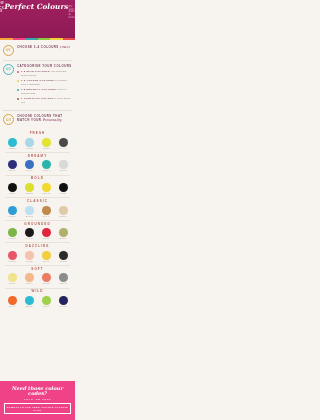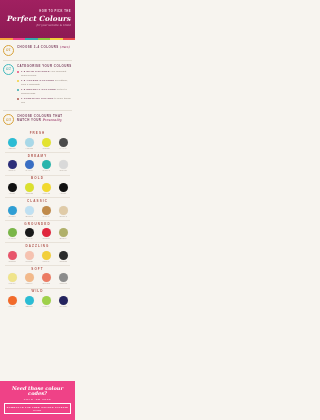--- a/index.html
+++ b/index.html
@@ -9,22 +9,22 @@
     background:#f7f4ef;
     overflow:hidden;
   }
   .page { width:75px; height:420px; position:relative; display:flex; flex-direction:column; }
 
   
   .header {
     background:#9e1f5c;
     background:linear-gradient(180deg,#a02060 0%,#8e1a54 100%);
     height:38px;
-    display:flex; flex-direction:column;
-    align-items:flex-end; justify-content:center;
+    display:flex; flex-direction:row;
+    align-items:flex-start; justify-content:center;
     padding:3px 4px 4px;
   }
   .kicker {
     color:#f3d9e6; font-size:2.6px; letter-spacing:.55px;
     text-transform:uppercase; font-weight:bold; line-height:1;
     margin-bottom:1.5px;
   }
   .title {
     color:#ffffff; font-size:7.2px; line-height:1;
     font-family:"DejaVu Serif", serif; font-style:italic; font-weight:bold;

